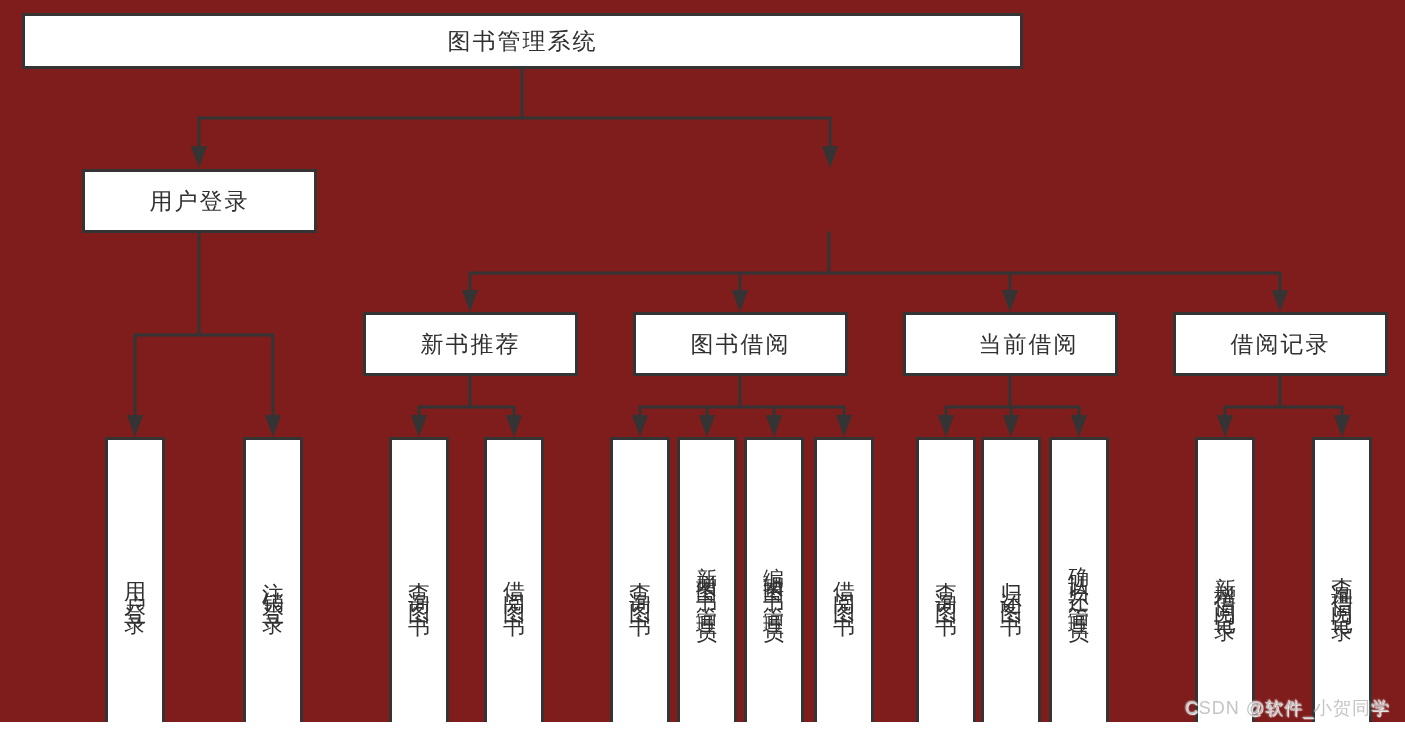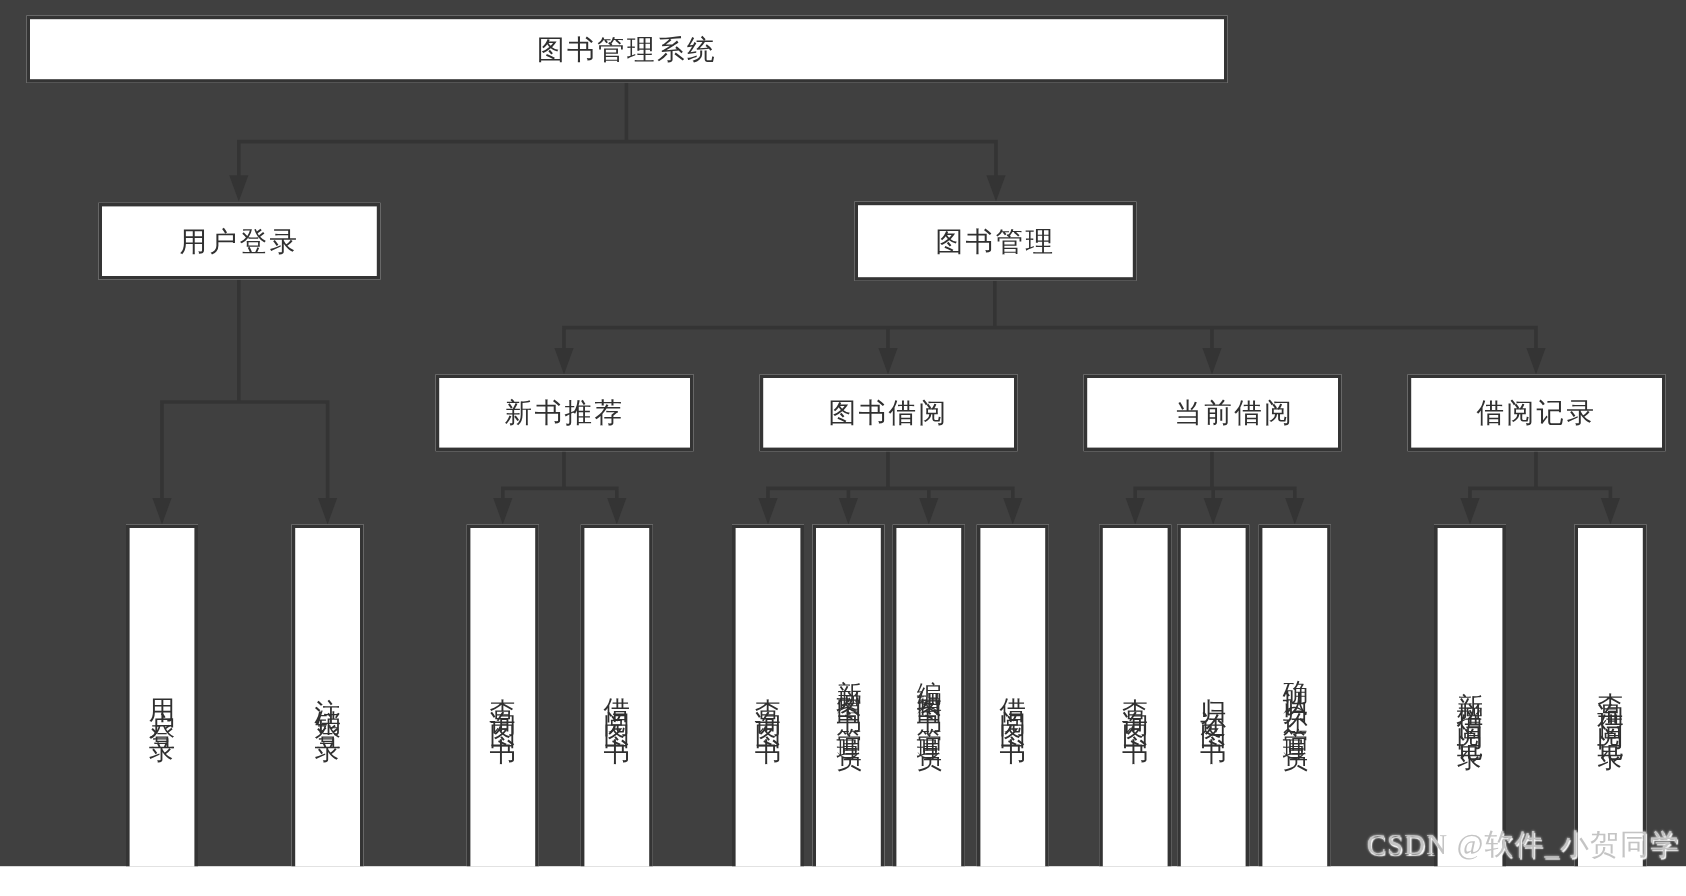--- a/index.html
+++ b/index.html
@@ -5,21 +5,21 @@
   html, body {
     margin: 0;
     padding: 0;
     background: #ffffff;
     font-family: "Liberation Sans", "DejaVu Sans", sans-serif;
   }
   #stage {
     position: relative;
     width: 1405px;
     height: 722px;
-    background: #404040;
+    background: #7f1d1d;
     overflow: hidden;
   }
   #connectors {
     position: absolute;
     left: 0; top: 0;
     width: 1405px; height: 747px;
     z-index: 0;
   }
   .node {
     position: absolute;
@@ -47,28 +47,27 @@
     text-orientation: mixed;
     font-size: 22px;
     letter-spacing: 11px;
     line-height: 1.0;
     white-space: nowrap;
   }
   .leaf .vtext.six { letter-spacing: 9px; }
   .leaf .vtext.tight { font-size: 21px; letter-spacing: 8px; }
   #watermark {
     position: absolute;
-    right: 5px;
+    right: 15px;
     bottom: 2px;
-    font-size: 24px;
+    font-size: 18px;
     color: #c4c4c4;
     text-shadow: 0 0 2px #ffffff, 1px 1px 1px #ffffff;
     z-index: 5;
     letter-spacing: 1px;
-    font-family: Liberation Serif, serif;
   }
 </style>
 </head>
 <body>
 
 <div id="stage">
 
   <svg id="connectors" viewBox="0 0 1405 747" xmlns="http://www.w3.org/2000/svg">
     <path fill="none" stroke="#343434" stroke-width="3" stroke-linecap="square" d="M522,68 V118 M199,118 H830 M199,118 V150 M830,118 V150
          M199,232 V335 M135,335 H273 M135,335 V419 M273,335 V419
@@ -99,23 +98,20 @@
       <polygon points="1334,415 1350,415 1342,437"></polygon>
     </g>
   </svg>
 
   <div class="node hbox root">
     <span>图书管理系统</span>
   </div>
 
   <div class="node hbox" style="left:82px; top:169px; width:235px; height:64px;">
     <span>用户登录</span>
-  </div>
-  <div class="node hbox" style="left:712px; top:168px; width:235px; height:66px;">
-    <span>图书管理</span>
   </div>
 
   <div class="node hbox" style="left:363px; top:312px; width:215px; height:64px;">
     <span>新书推荐</span>
   </div>
   <div class="node hbox" style="left:633px; top:312px; width:215px; height:64px;">
     <span>图书借阅</span>
   </div>
   <div class="node hbox" style="left:903px; top:312px; width:215px; height:64px;padding-left:36px;">
     <span>当前借阅</span>

